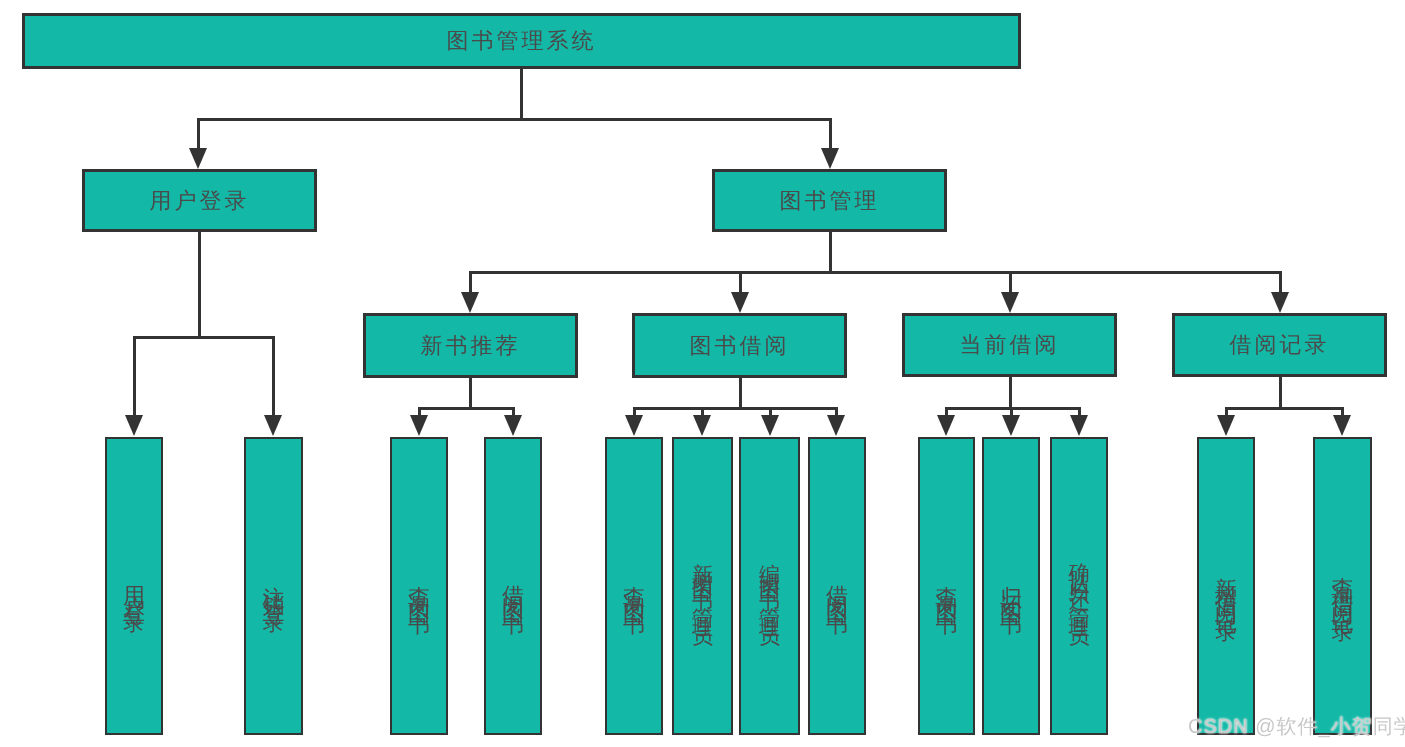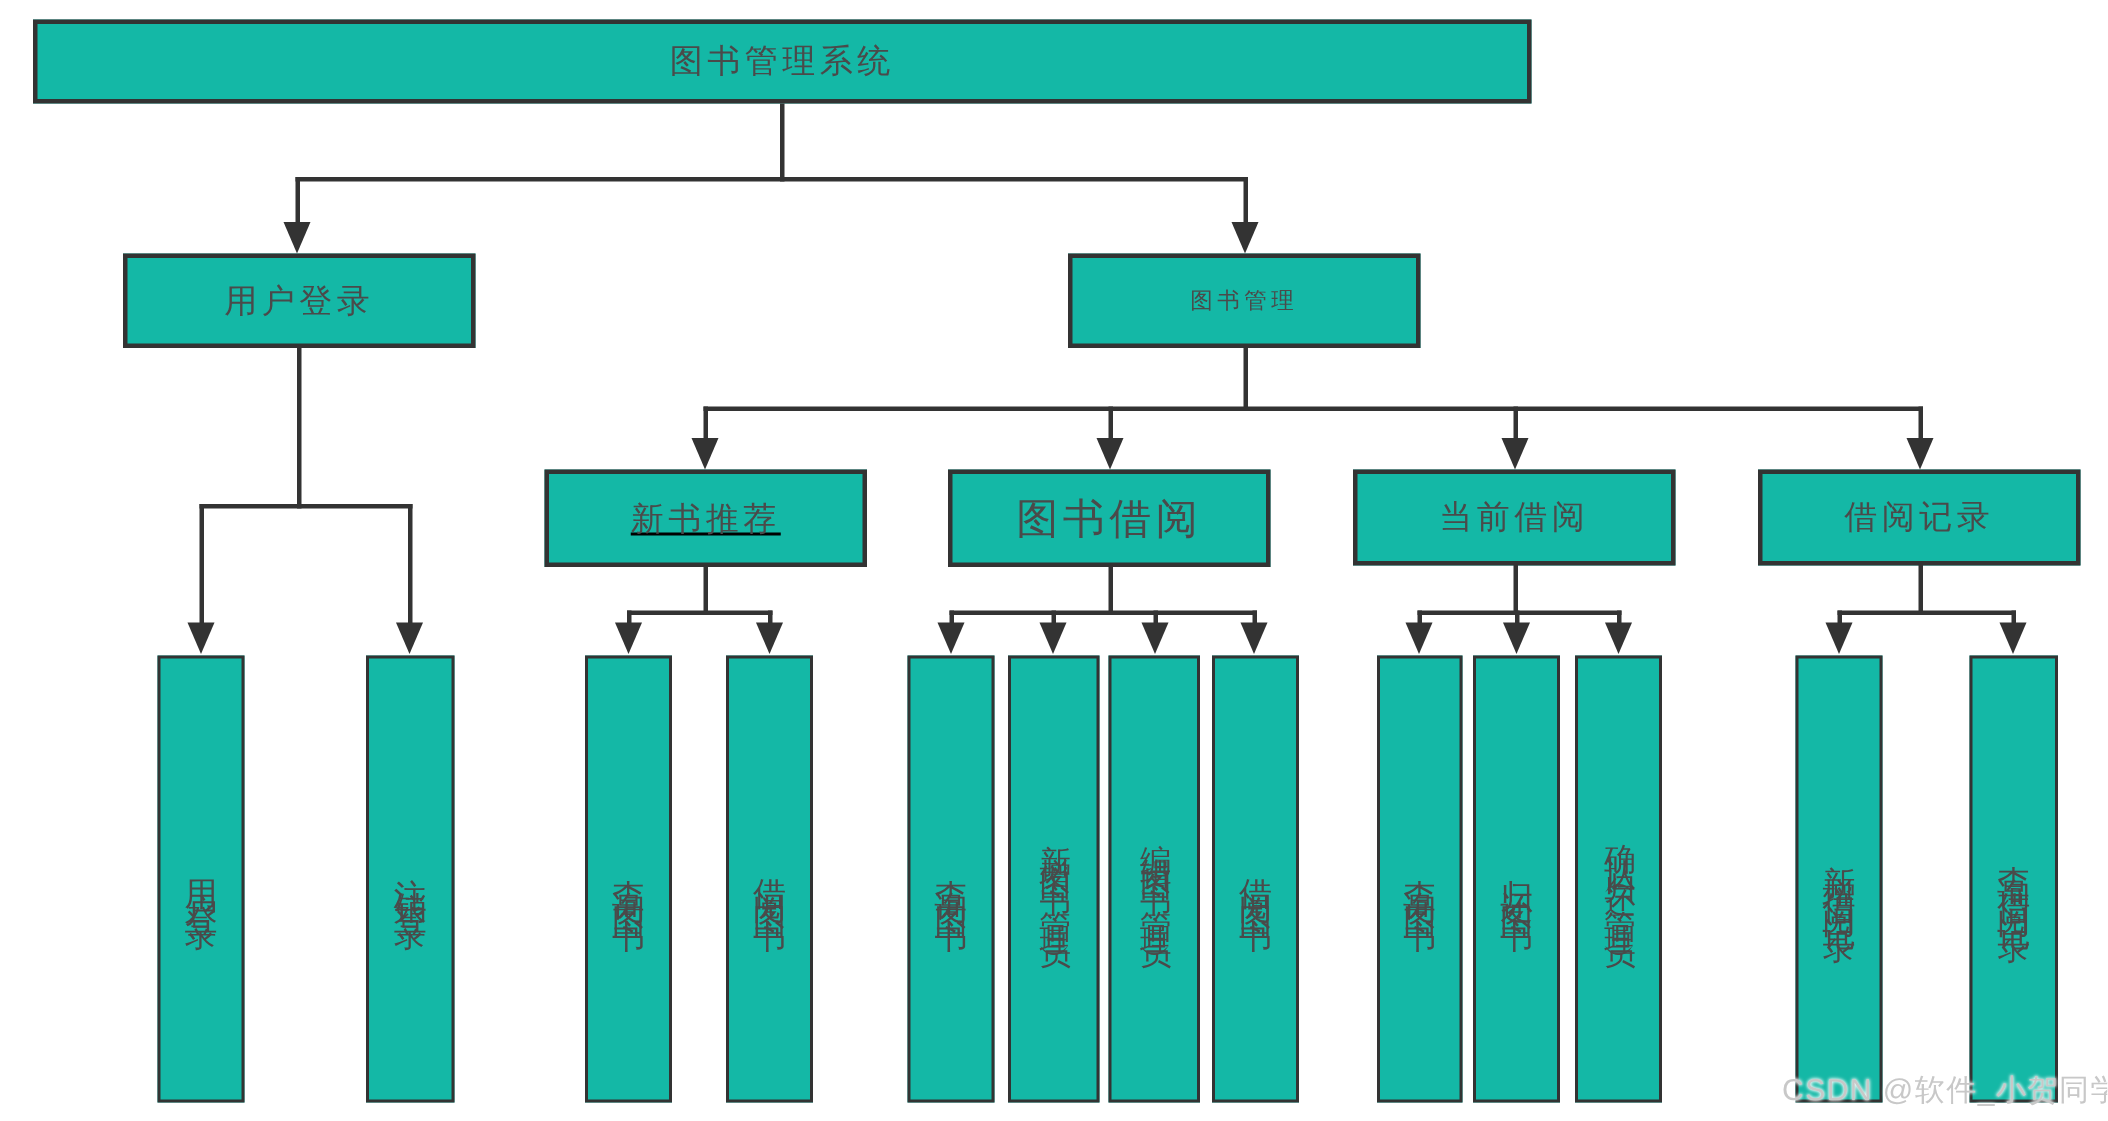--- a/index.html
+++ b/index.html
@@ -60,27 +60,27 @@
 
 <div id="canvas">
   <div class="watermark" style="left: 1188px; top: 713px; color: rgb(200, 200, 200);">CSDN @软件_小贺同学</div>
 <div class="node h" style="left: 22px; top: 13px; width: 999px; height: 56px;">
       <span class="label" style="font-size: 22px;">图书管理系统</span>
     </div>
     <div class="node h" style="left: 82px; top: 169px; width: 235px; height: 63px;">
       <span class="label" style="font-size: 22px;">用户登录</span>
     </div>
     <div class="node h" style="left: 712px; top: 169px; width: 235px; height: 63px;">
-      <span class="label" style="font-size: 15px;">图书管理</span>
+      <span class="label" style="font-size: 22px;">图书管理</span>
     </div>
-    <div class="node h" style="left: 363px; top: 313px; width: 215px; height: 65px; text-decoration: underline;">
+    <div class="node h" style="left: 363px; top: 313px; width: 215px; height: 65px;">
       <span class="label" style="font-size: 22px;">新书推荐</span>
     </div>
     <div class="node h" style="left: 632px; top: 313px; width: 215px; height: 65px;">
-      <span class="label" style="font-size: 28px;">图书借阅</span>
+      <span class="label" style="font-size: 22px;">图书借阅</span>
     </div>
     <div class="node h" style="left: 902px; top: 313px; width: 215px; height: 64px;">
       <span class="label" style="font-size: 22px;">当前借阅</span>
     </div>
     <div class="node h" style="left: 1172px; top: 313px; width: 215px; height: 64px;">
       <span class="label" style="font-size: 22px;">借阅记录</span>
     </div>
     <div class="node v" style="left: 105px; top: 437px; width: 58px; height: 298px;">
       <span class="label" style="font-size: 22px;">用户登录</span>
     </div>

